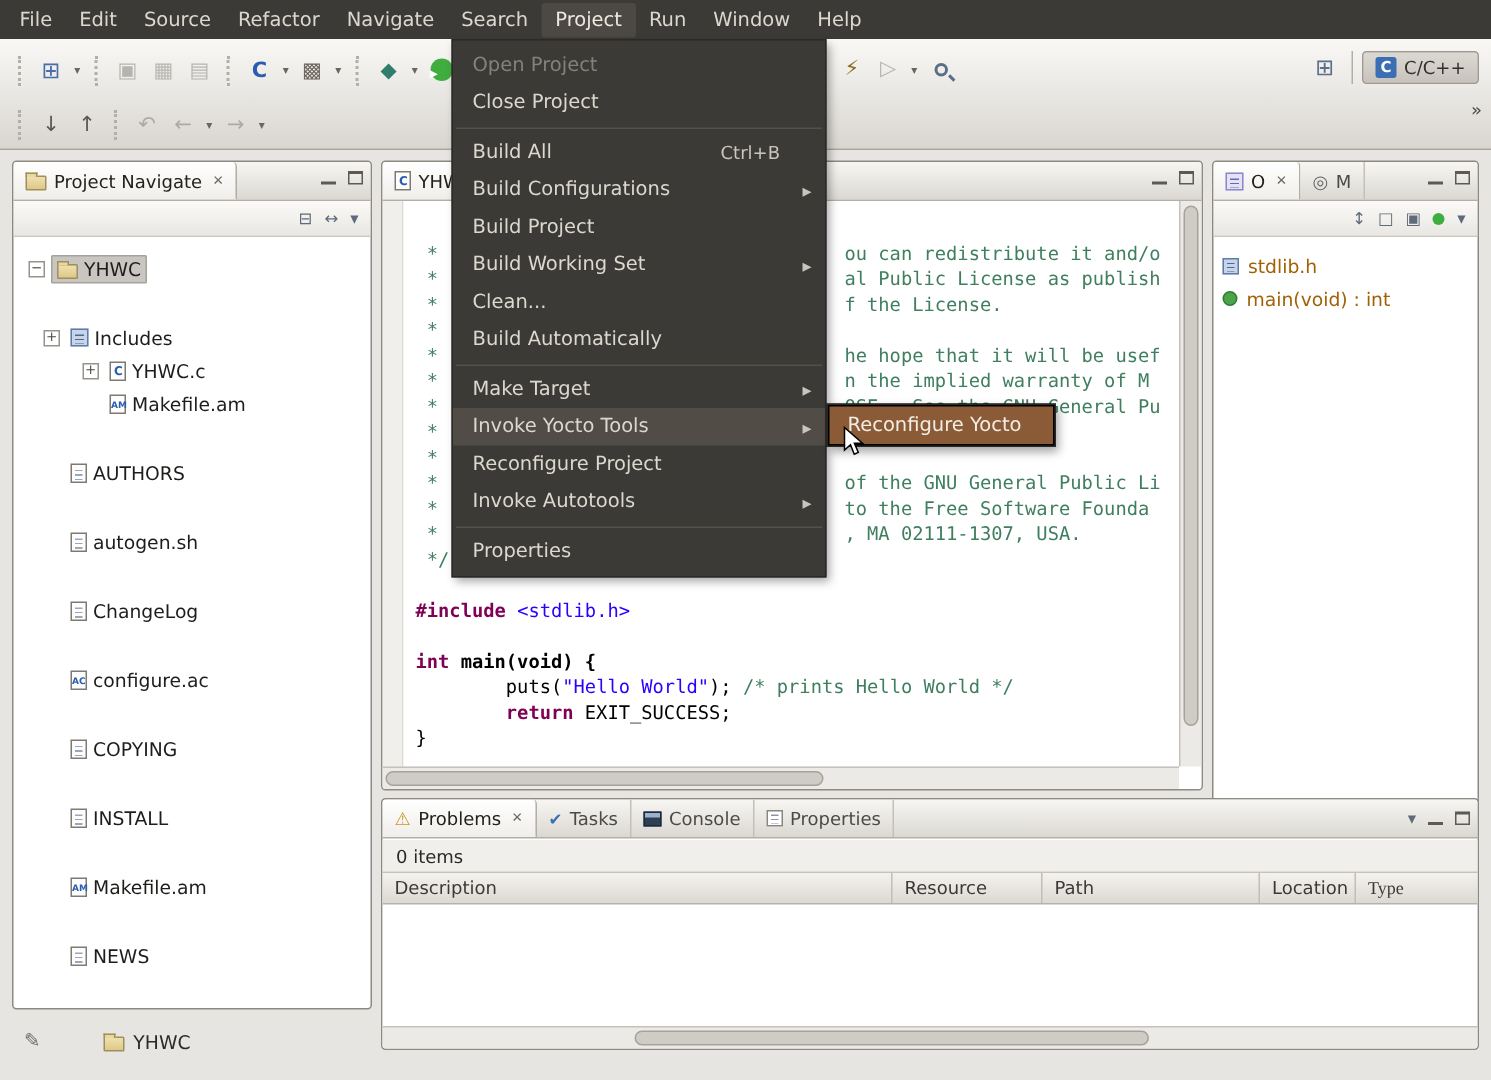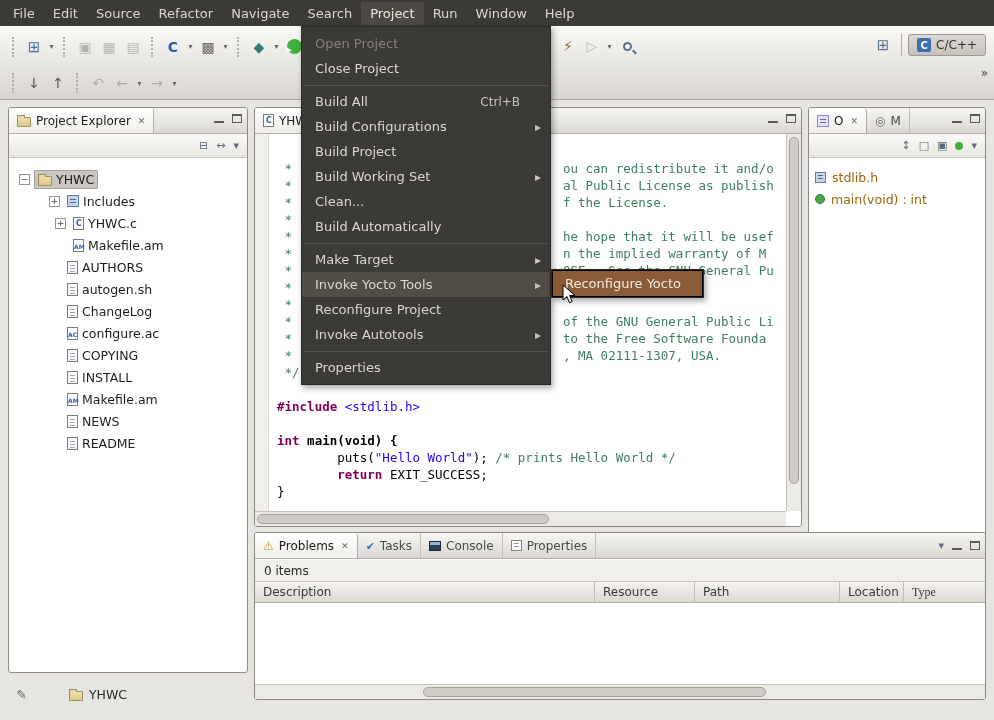--- a/index.html
+++ b/index.html
@@ -62,21 +62,21 @@
   .vbi { font-size:11px; color:#5f6b7a; }
 
   
   #explorer { left:8px; top:107px; width:240px; height:566px; }
   .tree { padding-top:10px; font-size:12.5px; color:#1e1d1b; }
   .trow-item { height:22px; display:flex; align-items:center; gap:4px; }
   .exp { width:11px; height:11px; border:1px solid #97938b; background:#fff; font-size:9px; line-height:9px; text-align:center; color:#4b4945; flex:0 0 11px; }
   .exp.plus::after { content:"+"; }
   .exp.minus::after { content:"−"; }
   .exp.none { border:none; background:transparent; }
-  .lvl0 { padding-left:10px; } .lvl1 { padding-left:40px; } .lvl2 { padding-left:46px; }
+  .lvl0 { padding-left:10px; } .lvl1 { padding-left:20px;margin-top:24px; } .lvl2 { padding-left:46px; }
   .tsel { display:flex; align-items:center; gap:4px; padding:1px 3px; }
   .tsel.selected { background:#c9c6c1; border:1px solid #a5a29b; border-radius:1px; }
   .fo { width:14px; height:10px; background:linear-gradient(#efe0ae,#ddc887); border:1px solid #a08f5c; border-radius:1px; position:relative; margin-top:3px; flex:0 0 14px; }
   .fo::before { content:""; position:absolute; top:-3px; left:-1px; width:6px; height:2px; background:#e8d79f; border:1px solid #a08f5c; border-bottom:none; }
   .inc { width:12px; height:12px; background:#c8d4ea; border:1px solid #5d7ca8; flex:0 0 12px; position:relative; }
   .inc::after { content:""; position:absolute; left:2px; right:2px; top:3px; height:6px; background:repeating-linear-gradient(#51678c 0 1px,transparent 1px 3px); }
   .fi { width:11px; height:13px; background:#fdfdfd; border:1px solid #7e7a72; position:relative; flex:0 0 11px; }
   .fi.lines::after { content:""; position:absolute; left:2px; right:2px; top:3px; height:7px; background:repeating-linear-gradient(#9aa7b8 0 1px,transparent 1px 3px); }
   .fi.c::after { content:"C"; position:absolute; left:2px; top:1px; font-size:8px; color:#2a5db0; font-weight:bold; }
   .fi.am::after { content:"AM"; position:absolute; left:0px; top:3px; font-size:6px; color:#2a5db0; font-weight:bold; }
@@ -246,21 +246,21 @@
       </span>
     <span class="chev"></span>
   </div>
   <span class="overflow-btn">»</span>
 </div>
 
 <div class="panel" id="explorer">
   <div class="hdr">
     <span class="tab active">
       <span class="fo"></span>
-      <span>Project Explorer</span>
+      <span>Project Navigate</span>
       <span class="btn-close"></span>
     </span>
     <span class="hdrbtns">
       <span class="btn-min"></span>
       <span class="btn-max"></span>
     </span>
   </div>
   <div class="viewbar">
     <span class="vbi">⊟</span>
     <span class="vbi">↔</span>

